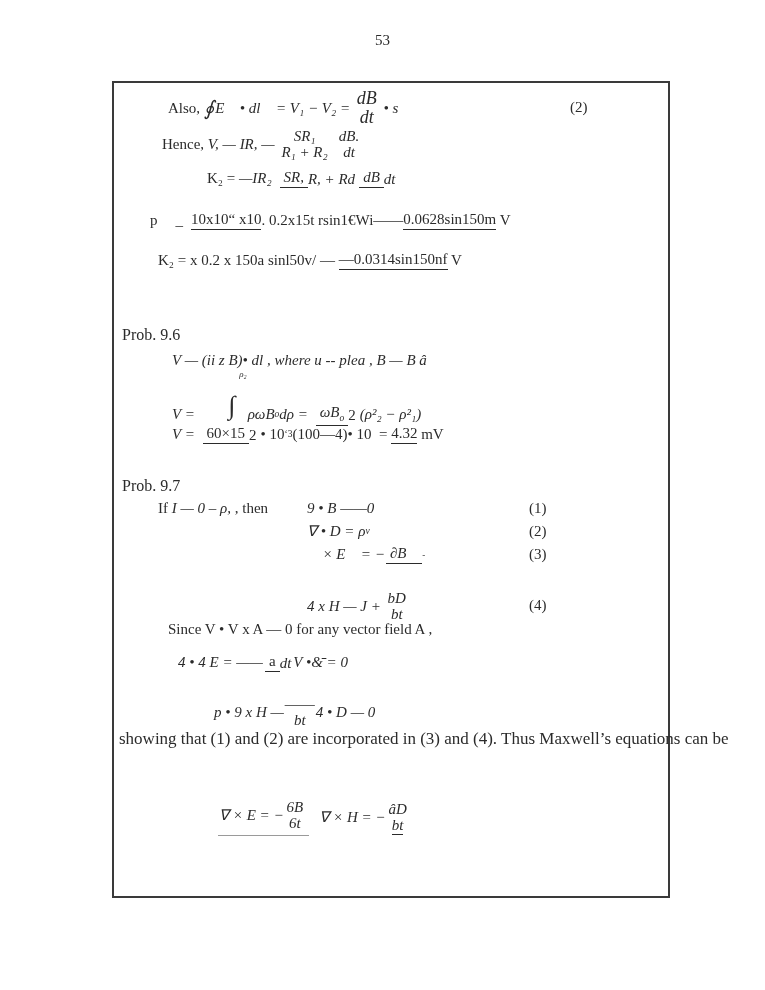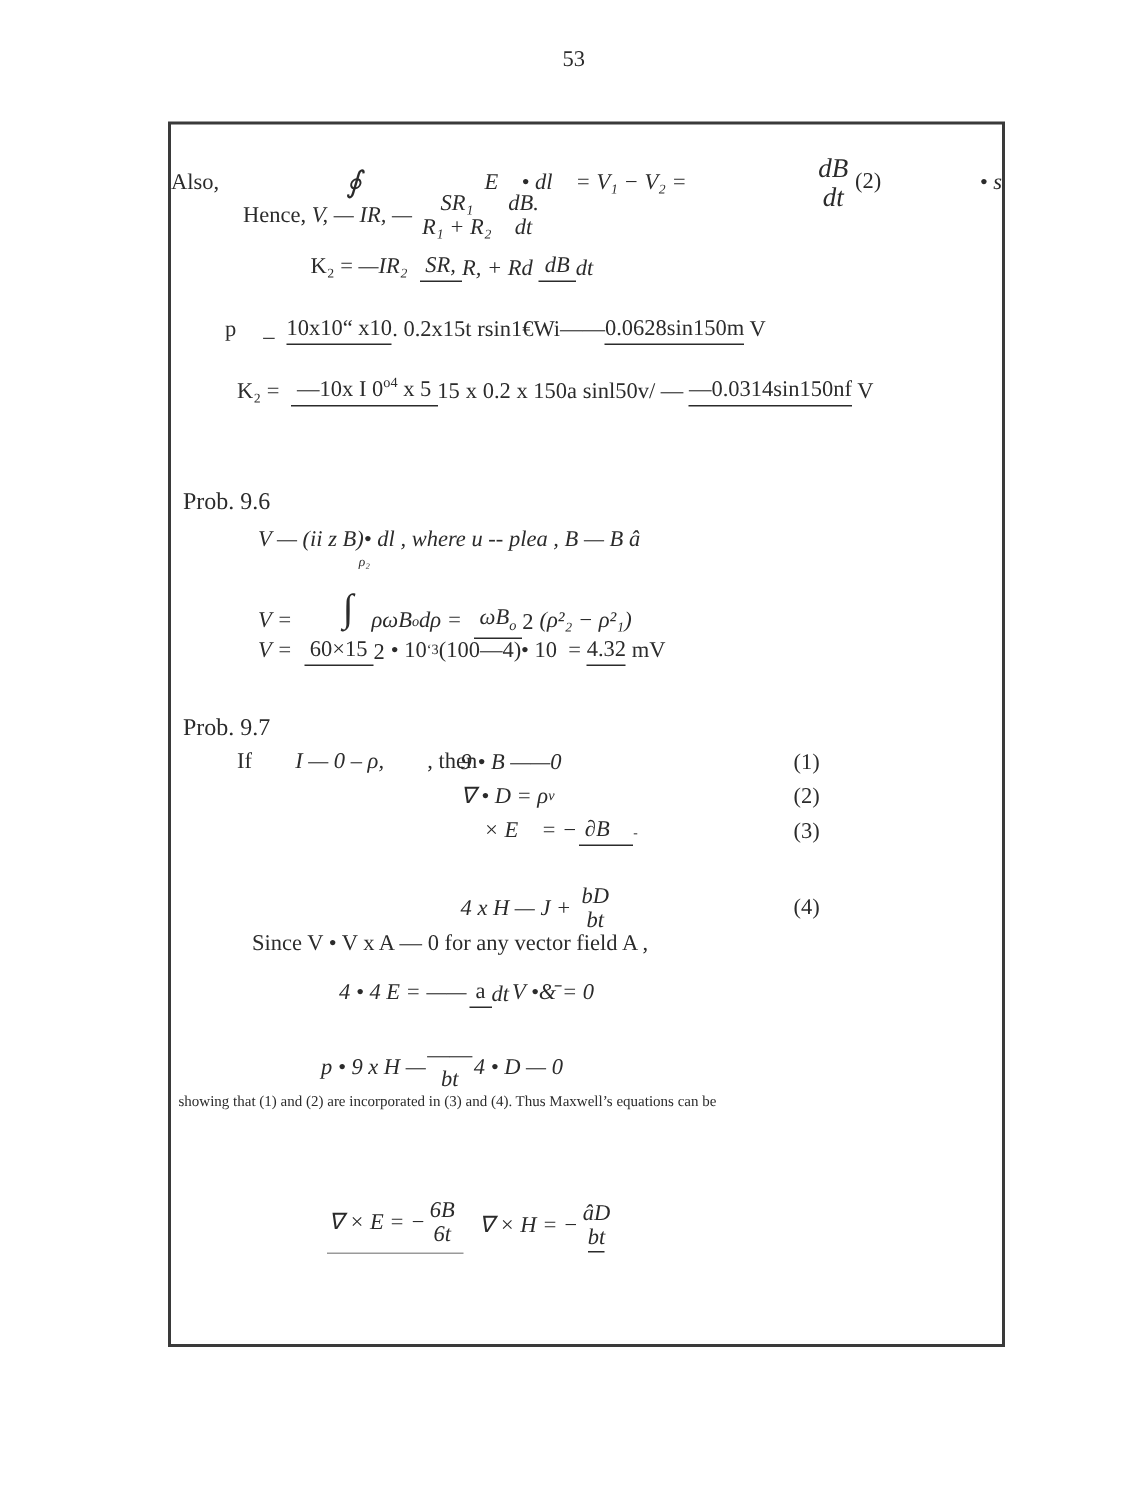--- a/index.html
+++ b/index.html
@@ -30,33 +30,33 @@
   .tiny { font-size:9px; line-height:0.8; }
   .ul { border-bottom:1.2px solid #2b2b2b; padding-bottom:1px; }
   .ssub { font-size:9.5px; vertical-align:-4px; }
   .ssup { font-size:9.5px; vertical-align:6px; }
   .oint { font-size:20px; font-style:italic; margin-right:1px; }
   .bigint { position:relative; display:inline-block; margin-right:12px; }
   .bigint .intsign { font-size:26px; font-style:italic; line-height:1; }
   .bigint .intlim { position:absolute; top:-7px; right:-11px; font-size:9px; font-style:italic; }
   .eqlabel { position:absolute; top:50%; transform:translateY(-50%); font-style:normal; font-size:15px; }
   .absbody { position:absolute; left:193px; top:50%; transform:translateY(-50%); display:inline-flex; align-items:center; }
-  .smalltext { font-size:10px; }
+  .smalltext { font-size:17px; }
   .ul-long { display:inline-flex; align-items:center; border-bottom:1.5px solid #9a9a9a; padding:0 3px 4px 1px; }
   .eqpair-gap { margin-left:10px; display:inline-flex; align-items:center; }
 </style>
 </head>
 <body>
 
 <div class="page">
   <div class="pageno">53</div>
 
   <div class="box">
 
-    <div class="eqrow" style="top:20px; justify-content:space-between;">
+    <div class="eqrow" style="top:6px; padding-left:54px;">
       <span class="rm">Also, </span>
       <span class="oint">∮</span>
       <span class="it">E⃗ • dl⃗ = V₁ − V₂ = </span>
       <span class="stack big">
         <span class="it">dB</span>
         <span class="it">dt</span>
       </span>
       <span class="it"> • s</span>
       <span class="eqlabel" style="left:456px;">(2)</span>
     </div>
@@ -91,24 +91,20 @@
       <span class="rm">p</span>
       <span class="rm" style="margin:0 8px 0 18px;">_</span>
       <span class="rm ul">10x10“ x10</span>
       <span class="rm">. 0.2x15t rsin1€Wi——</span>
       <span class="rm ul">0.0628sin150m</span>
       <span class="rm"> V</span>
     </div>
 
     <div class="eqrow" style="top:168px; padding-left:44px;">
       <span class="rm">K₂ = </span>
-      <span class="frac bar">
-        <span class="num rm"><span>—10x I 0</span><span class="ssup">o4</span><span> x 5</span></span>
-        <span class="den rm">15</span>
-      </span>
       <span class="rm">x 0.2 x 150a sinl50v/ — </span>
       <span class="rm ul">—0.0314sin150nf</span>
       <span class="rm"> V</span>
     </div>
 
     <div class="prob" style="top:243px;">Prob. 9.6</div>
 
     <div class="eqrow" style="top:269px; padding-left:58px;">
       <span class="it">V — (ii z B)• dl , where u -- plea , B — B â</span>
     </div>
@@ -133,21 +129,21 @@
         <span class="num rm">60×15</span>
         <span class="den rm">2</span>
       </span>
       <span class="rm">• 10</span><span class="ssup">‘3</span><span class="rm">(100—4)• 10  = </span>
       <span class="rm ul">4.32</span>
       <span class="rm"> mV</span>
     </div>
 
     <div class="prob" style="top:394px;">Prob. 9.7</div>
 
-    <div class="eqrow" style="top:417px; padding-left:44px;gap:25px;">
+    <div class="eqrow" style="top:417px; padding-left:44px;">
       <span class="rm">If </span><span class="it">I — 0 – ρ,</span><span class="rm"> , then</span>
       <span class="absbody"><span class="it">9 • B ——0</span></span>
       <span class="eqlabel" style="left:415px;">(1)</span>
     </div>
 
     <div class="eqrow" style="top:440px; padding-left:193px;">
       <span class="it">∇ • D = ρ</span><span class="ssub it">v</span>
       <span class="eqlabel" style="left:415px;">(2)</span>
     </div>
 
@@ -166,21 +162,21 @@
         <span class="it">bD</span>
         <span class="it">bt</span>
       </span>
       <span class="eqlabel" style="left:415px;">(4)</span>
     </div>
 
     <div class="eqrow" style="top:538px; padding-left:54px;">
       <span class="rm">Since V • V x A — 0 for any vector field A ,</span>
     </div>
 
-    <div class="eqrow" style="top:570px; padding-left:112px;">
+    <div class="eqrow" style="top:570px; padding-left:64px;">
       <span class="it">4 • 4 E = ——</span>
       <span class="frac bar" style="margin:0 2px;">
         <span class="num rm">a</span>
         <span class="den it">dt</span>
       </span>
       <span class="it">V •&amp;̄ = 0</span>
     </div>
 
     <div class="eqrow" style="top:613px; padding-left:100px;">
       <span class="it">p • 9 x H —</span>

